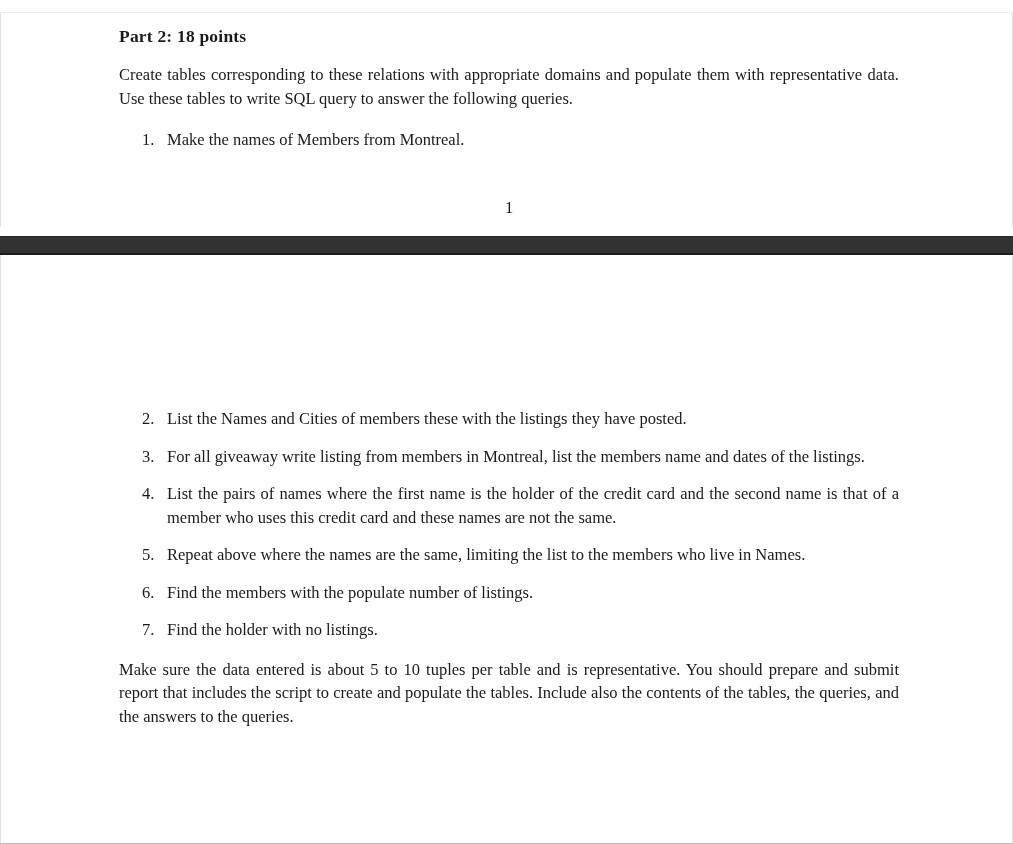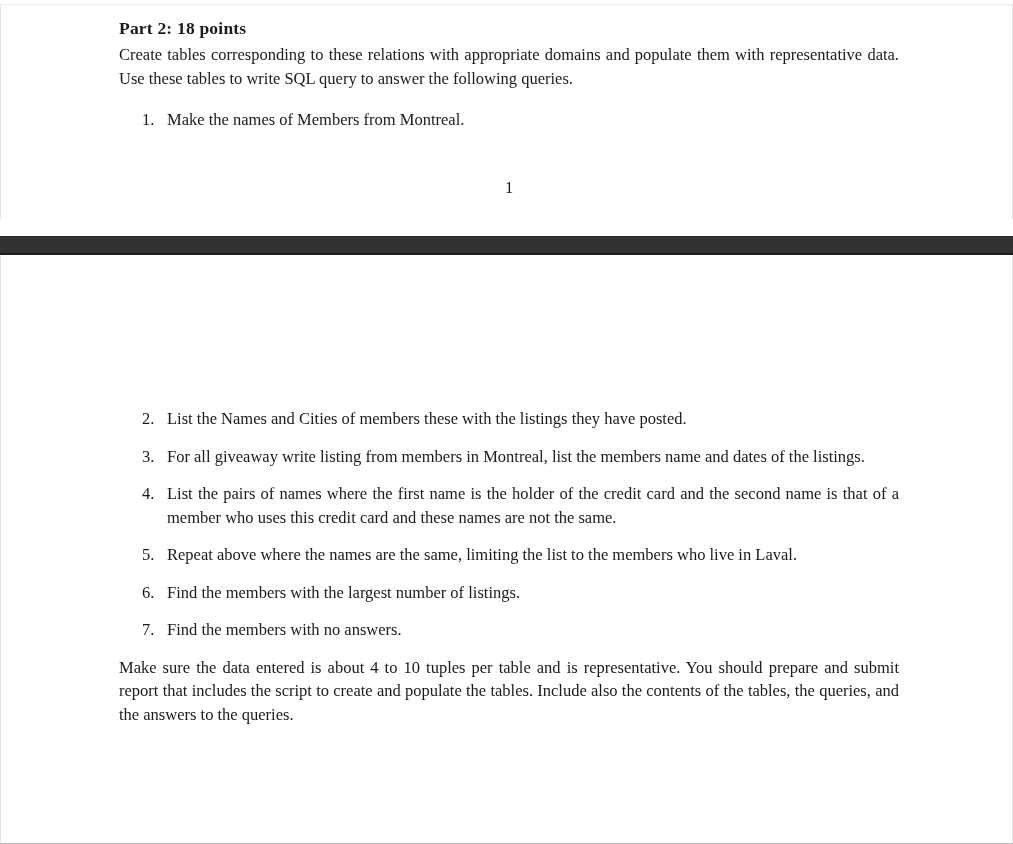--- a/index.html
+++ b/index.html
@@ -18,21 +18,21 @@
     background: #ffffff;
   }
   .pdf-page {
     position: absolute;
     left: 0;
     width: 1013px;
     background: #ffffff;
     border-left: 1px solid #e3e3e3;
     border-right: 1px solid #e3e3e3;
   }
-  .page-1 { top: 4px; height: 215px; border-top: 1px solid #ececec; }
+  .page-1 { top: 12px; height: 215px; border-top: 1px solid #ececec; }
   .page-2 { top: 255px; height: 588px; }
   .page-separator {
     position: absolute;
     left: 0;
     top: 236px;
     width: 1013px;
     height: 19px;
     background: #323232;
     border-top: 1px solid #262626;
     border-bottom: 2px solid #1c1c1c;
@@ -49,21 +49,21 @@
     padding-left: 118px;
     padding-right: 113px;
   }
   .part-heading {
     padding-top: 13px;
     font-size: 17.5px;
     font-weight: bold;
     letter-spacing: 0.2px;
   }
   p.body-text {
-    margin-top: 4px;
+    margin-top: 16px;
     font-size: 16.5px;
     line-height: 23.5px;
     text-align: justify;
   }
   .enum-list {
     margin-top: 18px;
   }
   .enum-item {
     display: flex;
     margin-left: 23px;
@@ -127,34 +127,34 @@
           <span class="enum-text">For all giveaway write listing from members in Montreal, list the members name and dates of the listings.</span>
         </div>
 
         <div class="enum-item">
           <span class="enum-number">4.</span>
           <span class="enum-text">List the pairs of names where the first name is the holder of the credit card and the second name is that of a member who uses this credit card and these names are not the same.</span>
         </div>
 
         <div class="enum-item">
           <span class="enum-number">5.</span>
-          <span class="enum-text">Repeat above where the names are the same, limiting the list to the members who live in Laval.</span>
+          <span class="enum-text">Repeat above where the names are the same, limiting the list to the members who live in Names.</span>
         </div>
 
         <div class="enum-item">
           <span class="enum-number">6.</span>
-          <span class="enum-text">Find the members with the largest number of listings.</span>
+          <span class="enum-text">Find the members with the populate number of listings.</span>
         </div>
 
         <div class="enum-item">
           <span class="enum-number">7.</span>
-          <span class="enum-text">Find the members with no answers.</span>
+          <span class="enum-text">Find the holder with no listings.</span>
         </div>
 
       </div>
 
-      <p class="body-text closing-paragraph">Make sure the data entered is about 4 to 10 tuples per table and is representative. You should prepare and submit report that includes the script to create and populate the tables. Include also the contents of the tables, the queries, and the answers to the queries.</p>
+      <p class="body-text closing-paragraph">Make sure the data entered is about 5 to 10 tuples per table and is representative. You should prepare and submit report that includes the script to create and populate the tables. Include also the contents of the tables, the queries, and the answers to the queries.</p>
     </div>
   </div>
 
   <div class="bottom-edge"></div>
 
 </div>
 
 </body></html>

